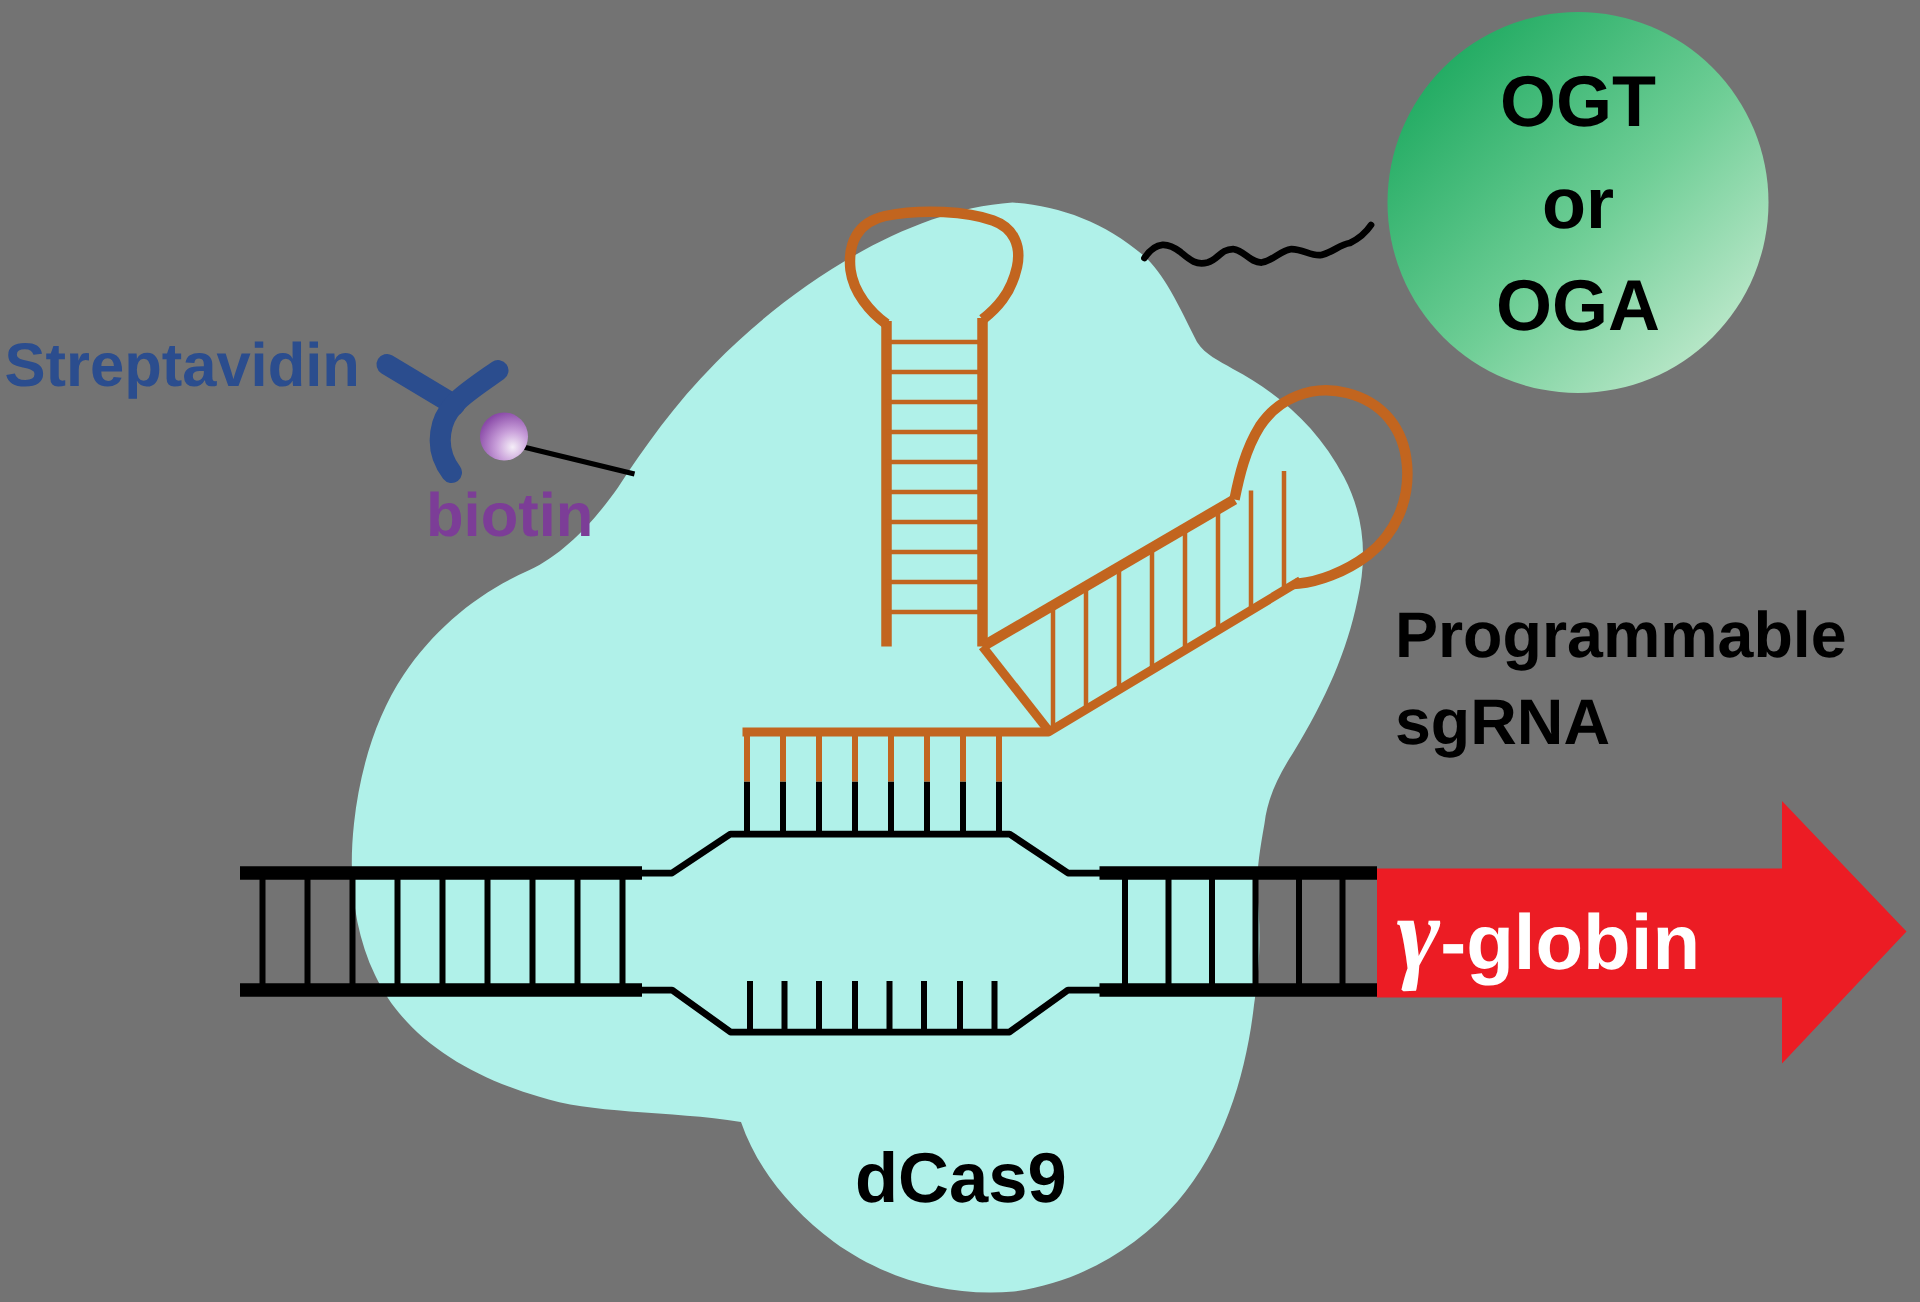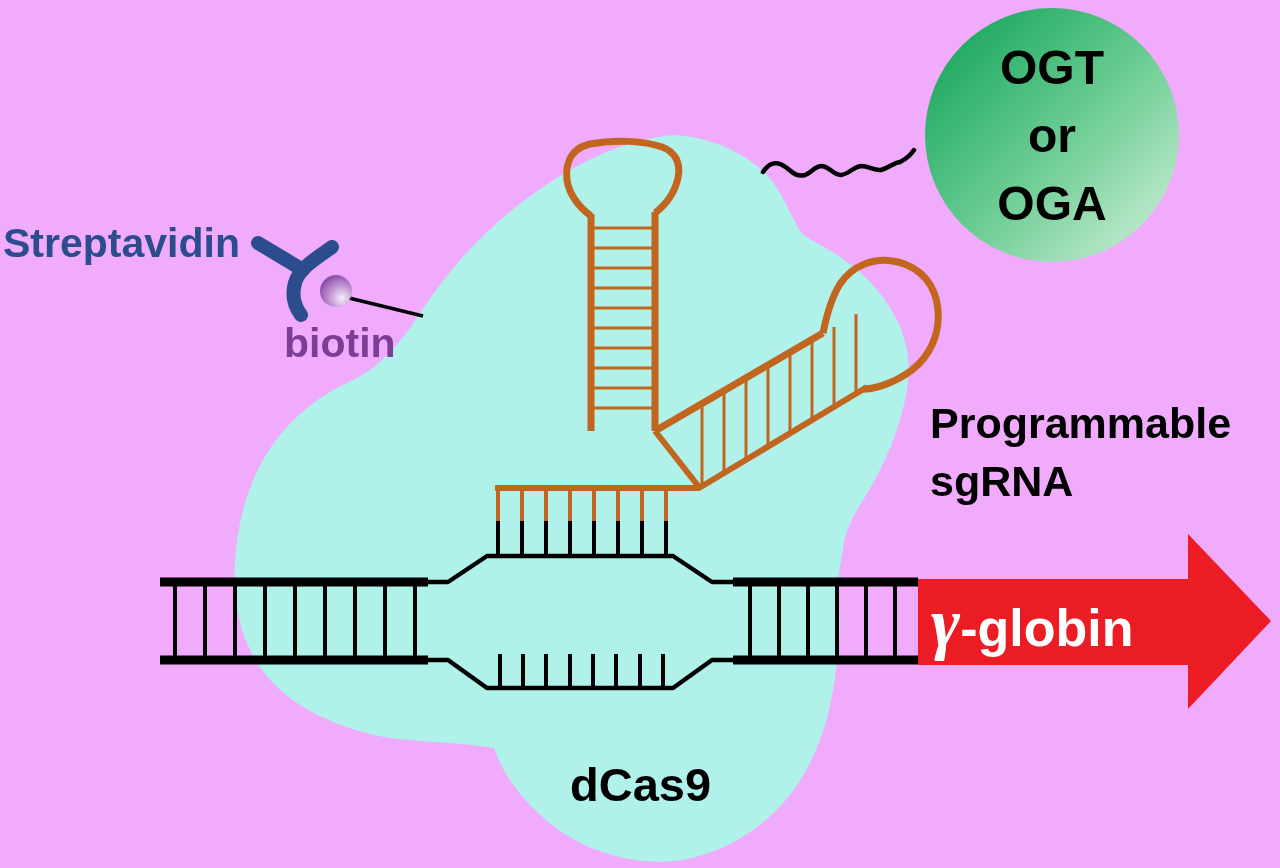--- a/index.html
+++ b/index.html
@@ -1,16 +1,16 @@
 <!DOCTYPE html>
 <html><head>
 <meta charset="utf-8">
 <style>
   html,body{margin:0;padding:0;background:#ffffff;}
-  .stage{width:1280px;height:868px;position:relative;overflow:hidden;background:#f0abfc;}
+  .stage{width:1280px;height:868px;position:relative;overflow:hidden;background:#737373;}
   svg{display:block;}
   text{font-family:"Liberation Sans", sans-serif;}
   .lbl-strep{fill:#2B4D8E;font-weight:bold;font-size:41px;}
   .lbl-biotin{fill:#7C3D97;font-weight:bold;font-size:41px;}
   .lbl-effector{fill:#000000;font-weight:bold;font-size:48px;text-anchor:middle;}
   .lbl-sgrna{fill:#000000;font-weight:bold;font-size:43px;}
   .lbl-dcas9{fill:#000000;font-weight:bold;font-size:47px;}
   .gene-gamma{fill:#ffffff;font-family:"Liberation Serif", serif;font-style:italic;font-weight:bold;font-size:70px;}
   .gene-rest{fill:#ffffff;font-weight:bold;font-size:52px;}
   .rna{stroke:#C2651F;fill:none;}

